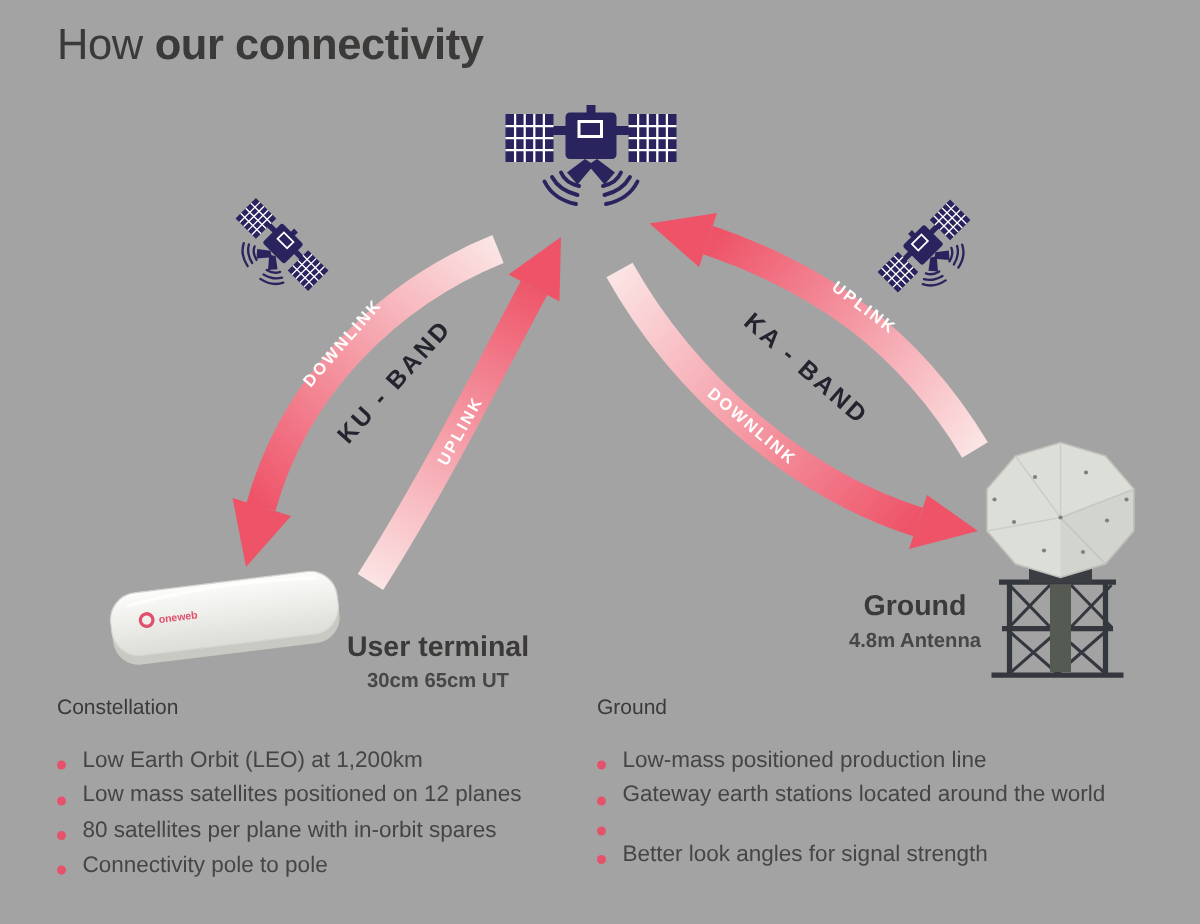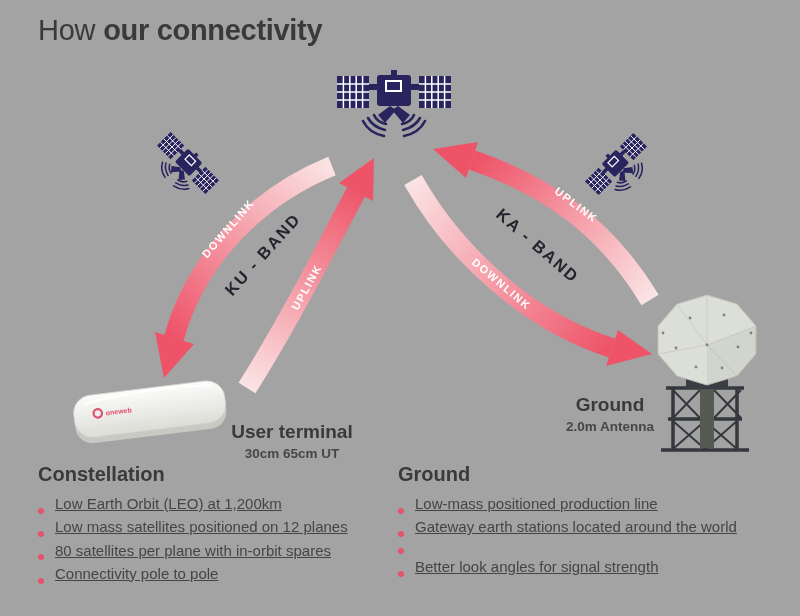--- a/index.html
+++ b/index.html
@@ -17,25 +17,25 @@
   .band-label{font-size:11px;font-weight:bold;letter-spacing:1.6px;fill:#ffffff;}
   .band-name{font-size:16.5px;font-weight:bold;letter-spacing:2px;fill:#23242e;}
   .node-label{position:absolute;text-align:center;}
   .node-label .main{font-size:19px;font-weight:bold;color:#3b3a39;}
   .node-label .sub{font-size:13.5px;font-weight:bold;color:#474746;margin-top:3px;}
   .ut-label{left:228px;top:394px;width:128px;margin-top:27px;}
   .gw-label{left:546px;top:394px;width:128px;}
   .section{position:absolute;top:463px;}
   .section-constellation{left:38px;width:350px;}
   .section-ground{left:398px;width:400px;}
-  .section h2{margin:0 0 9px 0;font-size:20px;font-weight:bold;color:#3b3a39;}
+  .section h2{margin:0 0 19px 0;font-size:14px;font-weight:normal;color:#3b3a39;}
   .section ul{list-style:none;margin:0;padding:0;}
   .section li{
-    display:flex;align-items:flex-end;gap:11px;
-    font-size:15px;line-height:1.25;color:#454545;margin-bottom:4.5px;text-decoration:underline;
+    display:flex;align-items:center;gap:11px;
+    font-size:15px;line-height:1.25;color:#454545;margin-bottom:4.5px;
   }
   .dot{width:6px;height:6px;border-radius:50%;background:#e4536b;margin-top:6px;flex:none;}
 </style>
 </head>
 <body>
 
 <div class="stage">
 
   <div class="title">
     <span>How</span>
@@ -145,21 +145,21 @@
       </g>
     </g>
   </svg>
 
   <div class="node-label ut-label">
     <div class="main">User terminal</div>
     <div class="sub">30cm 65cm UT</div>
   </div>
   <div class="node-label gw-label">
     <div class="main">Ground</div>
-    <div class="sub">2.0m Antenna</div>
+    <div class="sub">4.8m Antenna</div>
   </div>
 
   <div class="section section-constellation">
     <h2>Constellation</h2>
     <ul>
       <li>
           <span class="dot"></span>
           <span>Low Earth Orbit (LEO) at 1,200km</span>
         </li>
       <li>

